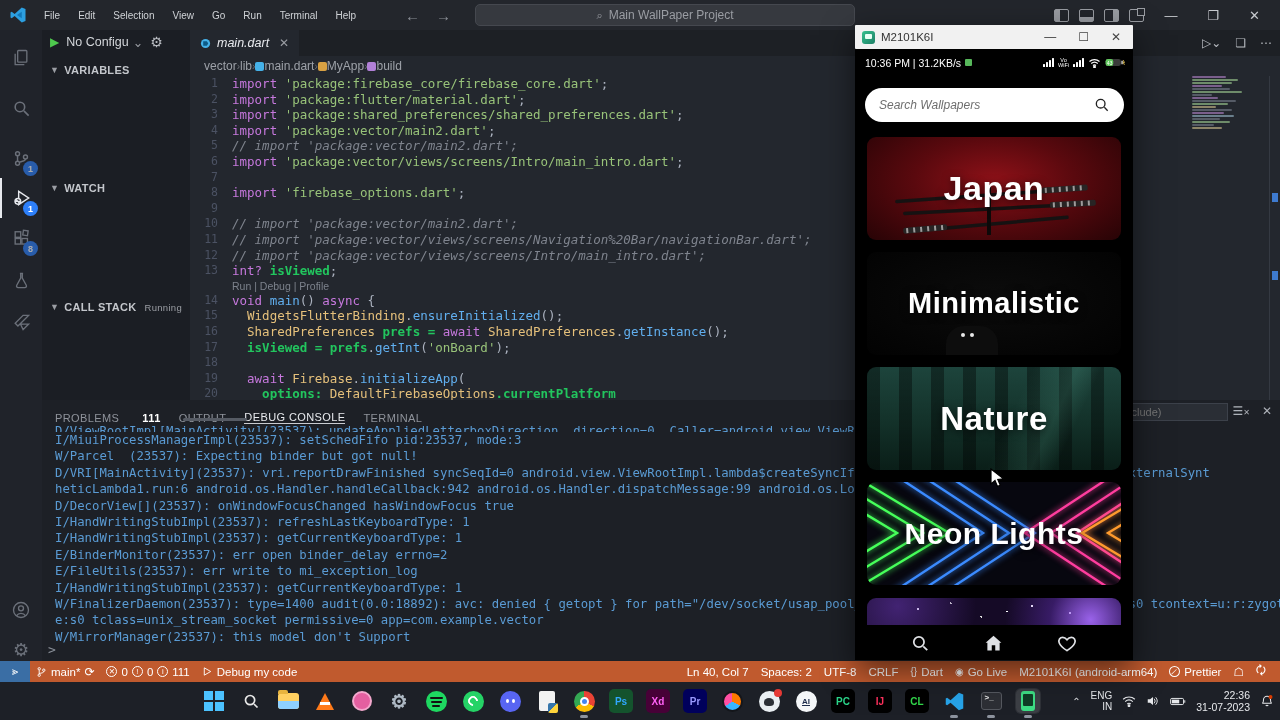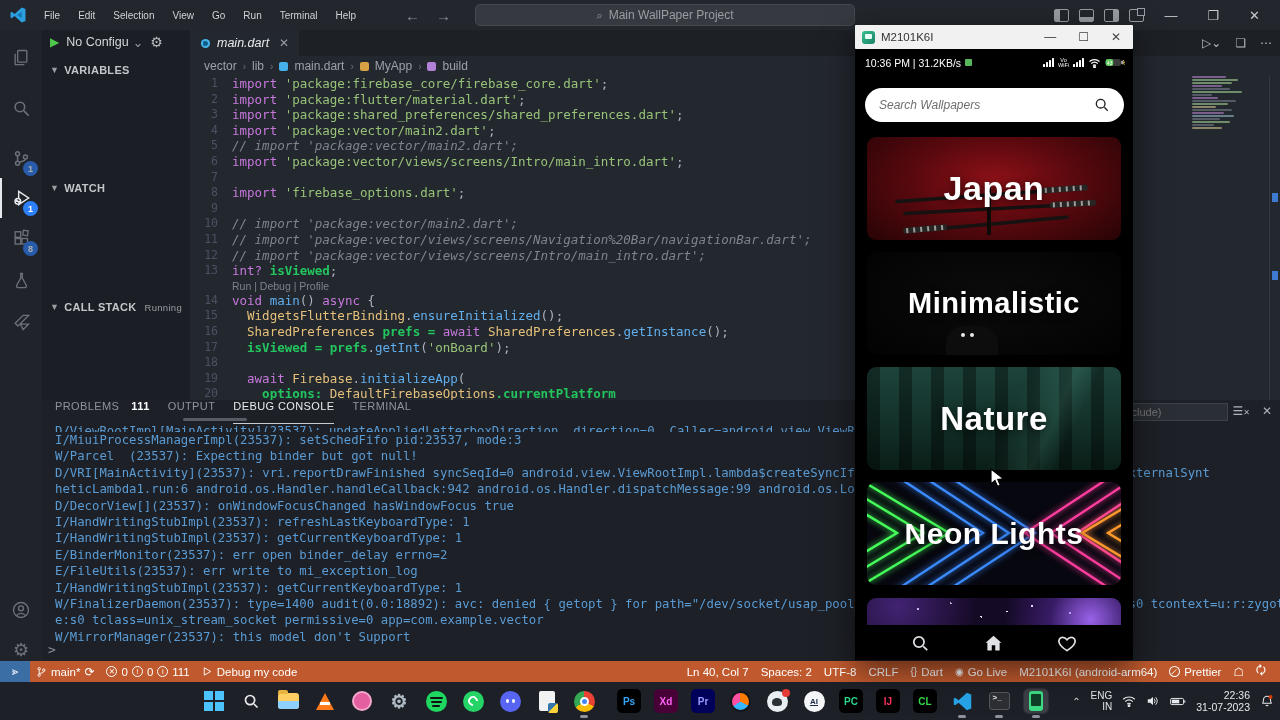--- a/index.html
+++ b/index.html
@@ -34,37 +34,37 @@
   #debug-gear { color:#b9bcc2; font-size:14px; }
   .side-head { position:absolute; left:8px; color:#c3c6cb; font-size:11px; font-weight:bold; letter-spacing:.3px; display:flex; gap:5px; align-items:center; width:132px; }
   .side-head .chev { font-size:9px; color:#9a9da3; }
   .side-meta { margin-left:auto; font-weight:normal; font-size:9.5px; color:#9a9da3; }
 
   
   #tabstrip { position:absolute; left:190px; top:30px; width:1090px; height:26px; background:#1d2025; z-index:3; display:flex; }
   .tab { height:26px; display:flex; align-items:center; gap:6px; padding:0 10px; background:#23272e; color:#e8eaee; font-size:12.5px; font-style:italic; }
   .tab .close { font-style:normal; color:#9a9da3; font-size:12px; margin-left:4px; }
   #tabstrip-actions { position:absolute; right:8px; top:0; height:26px; display:flex; align-items:center; gap:14px; color:#b9bcc2; font-size:12px; }
-  #breadcrumbs { position:absolute; left:190px; top:56px; width:1090px; height:20px; background:#23272e; display:flex; align-items:center; gap:6px; padding-left:14px; color:#9da1a8; font-size:12px; z-index:3; }
+  #breadcrumbs { position:absolute; left:190px; top:56px; width:1090px; height:20px; background:#23272e; display:flex; align-items:center; padding-left:14px; color:#9da1a8; font-size:12px; z-index:3; }
   #breadcrumbs .sep { color:#6c7077; font-size:10px; }
   .bc-ico { width:9px; height:9px; border-radius:2px; display:inline-block; }
   #editor { position:absolute; left:190px; top:76px; width:1090px; height:326px; background:#23272e; overflow:hidden; z-index:2; }
   .code-row { display:flex; height:15.6px; line-height:15.6px; font-family:"DejaVu Sans Mono", monospace; font-size:12.5px; white-space:pre; }
   .code-row .ln { width:28px; text-align:right; color:#4b5263; margin-right:14px; flex:none; font-size:11.5px; }
   .codelens { height:14px; line-height:14px; padding-left:42px; color:#7c828c; font-size:10.5px; font-family:"Liberation Sans", sans-serif; }
   .kw{color:#c678dd;} .str{color:#98c379;} .cmt{color:#7f848e;font-style:italic;} .ty{color:#e5c07b;} .fn{color:#61afef;} .va{color:#22c55e;font-weight:bold;} .pn{color:#abb2bf;}
   #minimap { position:absolute; left:1192px; top:76px; width:56px; height:64px; z-index:2; }
   #minimap div { height:2px; margin-bottom:1px; border-radius:1px; }
   .mm-marks { position:absolute; width:6px; height:9px; background:#3e7bd0; left:1272px; z-index:2; }
   #editor-sep { position:absolute; left:1269px; top:56px; width:1px; height:604px; background:#343942; z-index:2; }
 
   
   #panel { position:absolute; left:42px; top:400px; width:1238px; height:261px; background:#1d2026; z-index:3; }
   #panel-tabs { display:flex; align-items:center; height:24px; padding-left:13px; gap:18px; }
-  .ptab { color:#8f939b; font-size:11px; letter-spacing:.4px; display:flex; gap:12px; align-items:flex-start; height:24px; }
+  .ptab { color:#8f939b; font-size:11px; letter-spacing:.4px; display:flex; gap:23px; align-items:flex-end; height:24px; }
   .ptab.active { color:#e8eaee; border-bottom:1px solid #c9ccd1; }
   .ptab .pbadge { color:#fff; font-weight:bold; }
   #panel-scroll { position:absolute; left:141px; top:18px; width:64px; height:3px; background:#565b64; border-radius:2px; }
   #console { position:absolute; left:0; top:24px; width:1238px; height:222px; overflow:hidden; }
   .con-row { padding-left:13px; height:16.4px; line-height:16.4px; font-family:"DejaVu Sans Mono", monospace; font-size:12.3px; color:#5a9bd4; white-space:pre; overflow:hidden; }
   .con-row.clipped { height:8px; line-height:14px; overflow:hidden; }
   #con-prompt { position:absolute; left:6px; bottom:4px; color:#8a8f98; font-size:13px; font-family:"DejaVu Sans Mono", monospace; }
   #panel-filter { position:absolute; right:52px; top:3px; width:142px; height:18px; background:#2a2e35; border:1px solid #3c414a; color:#8f939b; font-size:11px; padding:0 6px; font-family:"Liberation Sans",sans-serif; }
   #panel-actions { position:absolute; right:8px; top:4px; display:flex; gap:12px; color:#aeb2b9; font-size:12px; }
 
@@ -478,21 +478,21 @@
         <div style="width:16px;height:20px;background:#f2f2f2;border-radius:2px;position:relative;">
           <i style="position:absolute;right:-3px;bottom:-2px;width:10px;height:10px;background:linear-gradient(135deg,#3776ab 50%,#ffd43b 50%);border-radius:2px;"></i>
         </div>
       </div>
       <div class="tsk">
         <div style="width:21px;height:21px;border-radius:50%;background:conic-gradient(#ea4335 0 33%,#fbbc05 33% 66%,#34a853 66% 100%);display:flex;align-items:center;justify-content:center;">
           <i style="width:9px;height:9px;border-radius:50%;background:#4285f4;border:2px solid #fff;"></i>
         </div>
         <span class="run-ind"></span>
       </div>
-      <div class="tsk" style="background: #000000; color: rgb(49, 168, 255); margin-left: 8px;">Ps</div>
+      <div class="tsk" style="background: #14532d; color: rgb(49, 168, 255);">Ps</div>
       <div class="tsk" style="background: rgb(71, 1, 55); color: rgb(255, 97, 246);">Xd</div>
       <div class="tsk" style="background: rgb(0, 0, 91); color: rgb(153, 153, 255);">Pr</div>
       <div class="tsk">
         <div style="width:21px;height:21px;border-radius:50%;background:conic-gradient(#ff7a00 0 33%,#38b6ff 33% 66%,#ff4fa3 66% 100%);border:2px solid #14161b;"></div>
       </div>
       <div class="tsk">
         <div style="width:21px;height:21px;border-radius:50%;background:#e9eef2;position:relative;">
           <i style="position:absolute;left:5px;top:7px;width:10px;height:8px;background:#2b2f36;border-radius:50% 50% 40% 40%;"></i>
           <i style="position:absolute;right:-2px;top:-2px;width:8px;height:8px;border-radius:50%;background:#e53935;"></i>
         </div>

